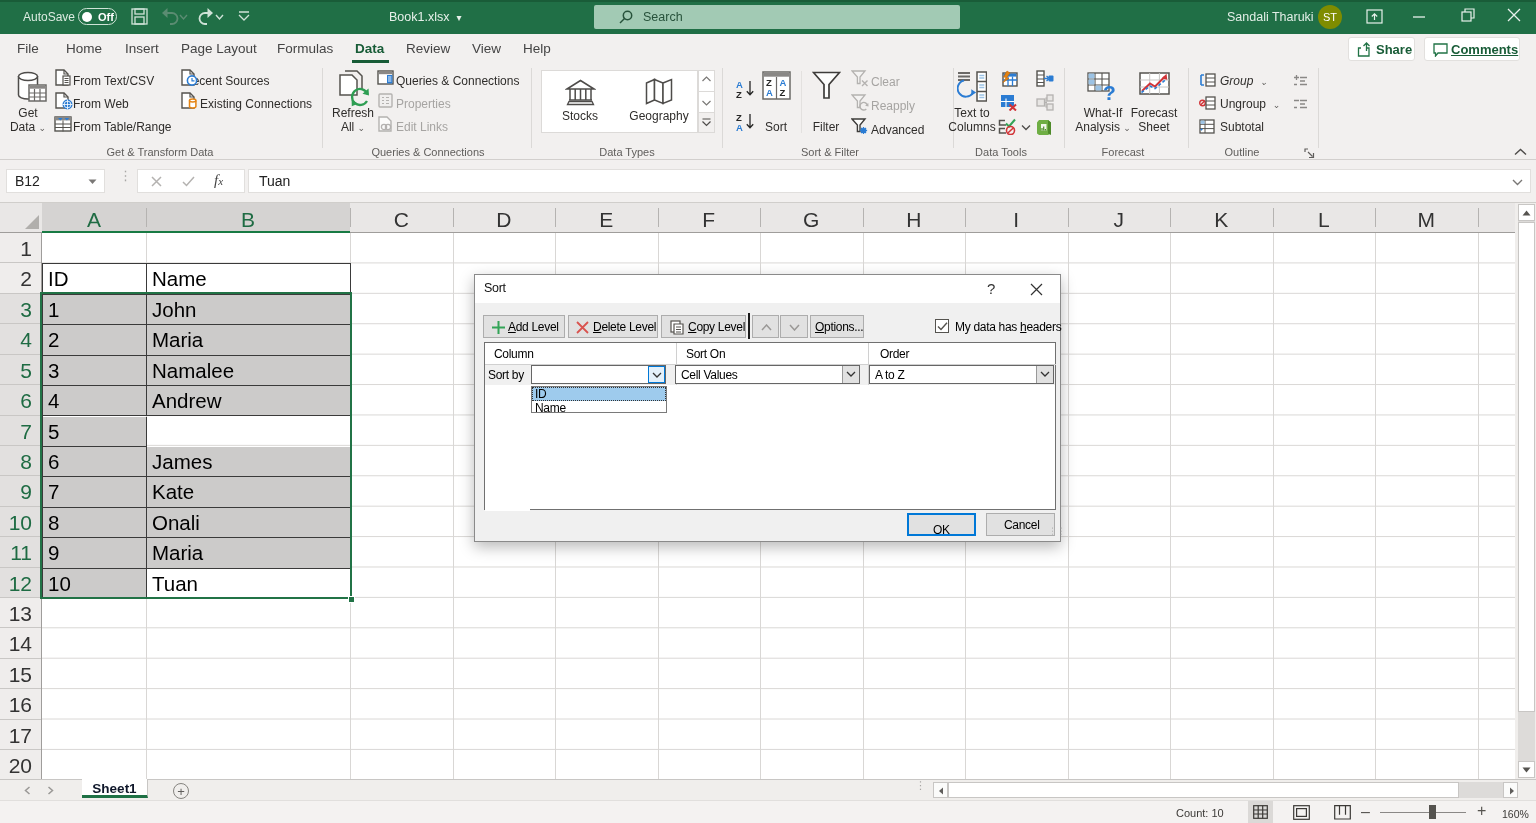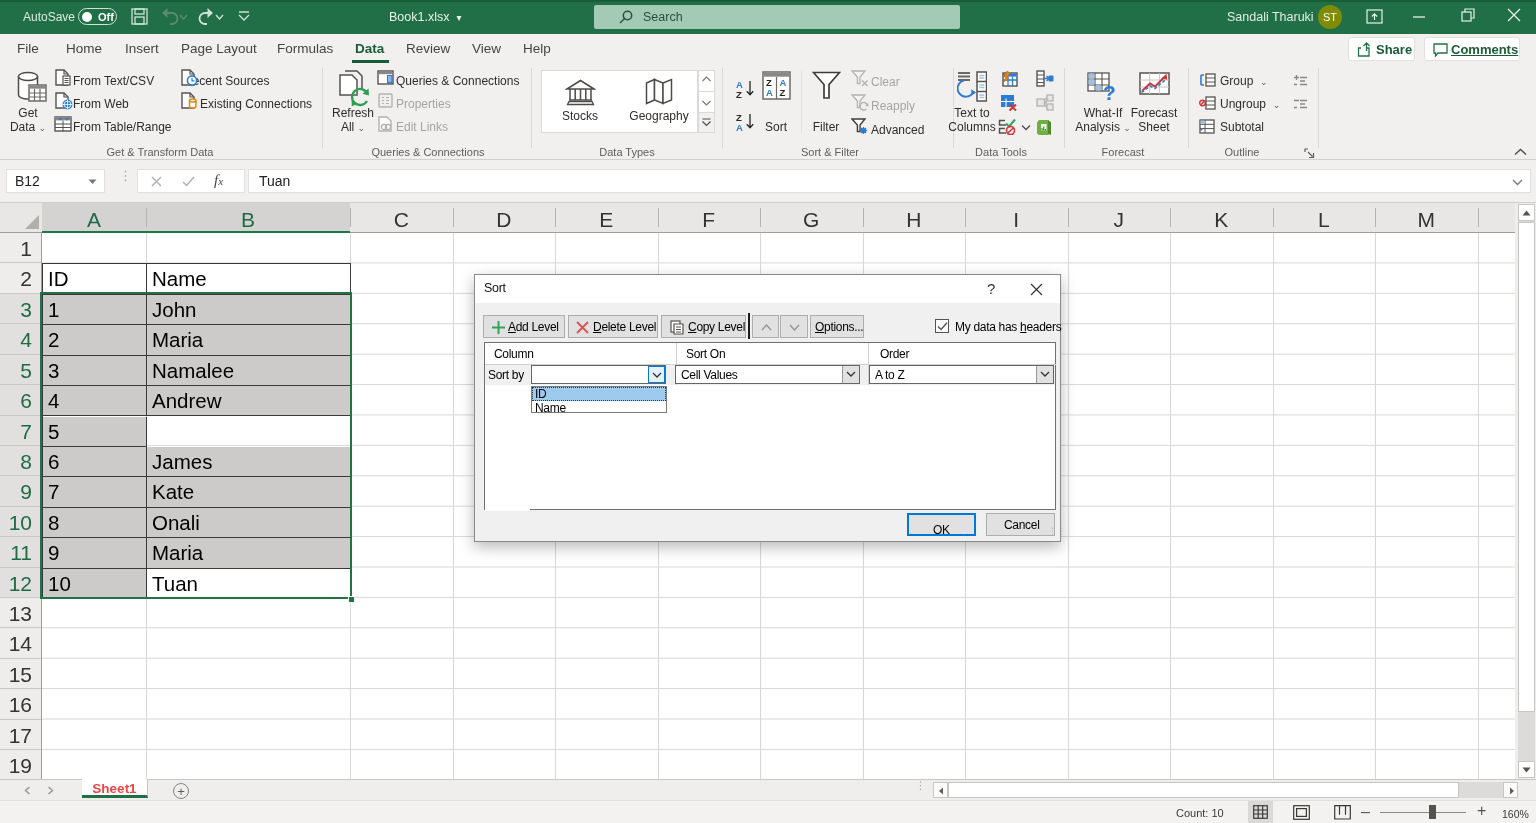--- a/index.html
+++ b/index.html
@@ -394,21 +394,21 @@
       <path d="M27.5 1.8 l0.8 6 -5.8 -1.2 Z" fill="#d13438"></path>
       <path d="M2.5 20.5 L11 14 l5 2.5 L27.5 7" fill="none" stroke="#2b7cd3" stroke-width="1.6" stroke-dasharray="3 2.2"></path>
     </svg>
     <div class="rbig" style="left:1124px; top:44px; width:60px;">Forecast<br>Sheet</div>
 
     <svg class="abs" style="left:1199px; top:10px;" width="17" height="14" viewBox="0 0 17 14">
       <path d="M2 2 v10 M2 2 h3 M2 12 h3" fill="none" stroke="#2b7cd3" stroke-width="1.6"></path>
       <rect x="7" y="1" width="9" height="12" fill="#fff" stroke="#55534f" stroke-width="1.3"></rect>
       <path d="M7 5 h9 M7 9 h9" stroke="#55534f" stroke-width="1"></path>
     </svg>
-    <div class="rsmall" style="left:1220px; top:11px;">Group&nbsp;&nbsp;<span class="chev">⌄</span></div>
+    <div class="rsmall" style="left:1220px; top:11px;font-style:italic;">Group&nbsp;&nbsp;<span class="chev">⌄</span></div>
     <svg class="abs" style="left:1199px; top:33px;" width="17" height="14" viewBox="0 0 17 14">
       <circle cx="3.5" cy="7" r="2.8" fill="none" stroke="#d13438" stroke-width="1.4"></circle>
         <path d="M1.6 9 L5.5 5" stroke="#d13438" stroke-width="1.4"></path>
       <rect x="7" y="1" width="9" height="12" fill="#fff" stroke="#55534f" stroke-width="1.3"></rect>
       <path d="M7 5 h9 M7 9 h9" stroke="#55534f" stroke-width="1"></path>
     </svg>
     <div class="rsmall" style="left:1220px; top:34px;">Ungroup&nbsp;&nbsp;<span class="chev">⌄</span></div>
     <svg class="abs" style="left:1199px; top:56px;" width="16" height="15" viewBox="0 0 16 15">
       <rect x="1" y="1" width="14" height="13" fill="#fff" stroke="#55534f" stroke-width="1.3"></rect>
       <path d="M1 5.3 h14 M1 9.6 h14 M6 1 v13" stroke="#55534f" stroke-width="1"></path>
@@ -465,21 +465,21 @@
       <div class="rh sel" style="top:212.94px;">8</div>
       <div class="rh sel" style="top:243.36px;">9</div>
       <div class="rh sel" style="top:273.78px;">10</div>
       <div class="rh sel" style="top:304.20px;">11</div>
       <div class="rh sel" style="top:334.62px;">12</div>
       <div class="rh" style="top:365.04px;">13</div>
       <div class="rh" style="top:395.46px;">14</div>
       <div class="rh" style="top:425.88px;">15</div>
       <div class="rh" style="top:456.30px;">16</div>
       <div class="rh" style="top:486.72px;">17</div>
-      <div class="rh" style="top:517.14px;">19</div>
+      <div class="rh" style="top:517.14px;">20</div>
       <div class="rline"></div>
     </div>
     <div id="sheet">
       <div class="vline" style="left:104.0px;"></div>
       <div class="vline" style="left:308.0px;"></div>
       <div class="vline" style="left:410.5px;"></div>
       <div class="vline" style="left:513.0px;"></div>
       <div class="vline" style="left:615.5px;"></div>
       <div class="vline" style="left:718.0px;"></div>
       <div class="vline" style="left:820.5px;"></div>
@@ -547,21 +547,21 @@
         <div class="tri"></div>
       </div>
   </div>
   <div id="tabstrip">
     <svg class="abs" style="left:23px; top:6px;" width="9" height="9" viewBox="0 0 9 9">
         <path d="M6.5 1 L2.5 4.5 6.5 8" fill="none" stroke="#9a9896" stroke-width="1.5"></path>
       </svg>
     <svg class="abs" style="left:46px; top:6px;" width="9" height="9" viewBox="0 0 9 9">
         <path d="M2.5 1 L6.5 4.5 2.5 8" fill="none" stroke="#9a9896" stroke-width="1.5"></path>
       </svg>
-    <div class="abs" style="left:82px; top:-1px; width:66px; height:19px; background:#fff; border-right:1px solid #c8c6c4; border-bottom:3px solid #1e7145; text-align:center; font-size:13.5px; font-weight:bold; color:#ef4444; line-height:19px;">Sheet1</div>
+    <div class="abs" style="left:82px; top:-1px; width:66px; height:19px; background:#fff; border-right:1px solid #c8c6c4; border-bottom:3px solid #1e7145; text-align:center; font-size:13.5px; font-weight:bold; color:#0f172a; line-height:19px;">Sheet1</div>
     <div class="abs" style="left:173px; top:2.5px; width:16px; height:16px; border:1px solid #85837f; border-radius:50%; color:#5f5d5b; text-align:center; line-height:15px; font-size:13px;">+</div>
     <div class="abs" style="left:915px; top:3px; color:#a8a6a4; font-size:11px; line-height:5px;">⋮</div>
     <div class="abs" style="left:933px; top:2px; width:15px; height:16px; background:#fbfbfa; border:1px solid #c8c6c4;">
         <svg style="position:absolute;left:4px;top:4px;" width="6" height="8" viewBox="0 0 6 8">
           <path d="M5 0.5 L1 4 5 7.5 Z" fill="#5f5d5b"></path>
         </svg>
       </div>
     <div class="abs" style="left:948px; top:2px; width:555px; height:16px; background:#dddbd9;"></div>
     <div class="abs" style="left:948px; top:2px; width:511px; height:16px; background:#fff; border:1px solid #c8c6c4;"></div>
     <div class="abs" style="left:1503px; top:2px; width:15px; height:16px; background:#fbfbfa; border:1px solid #c8c6c4;">

